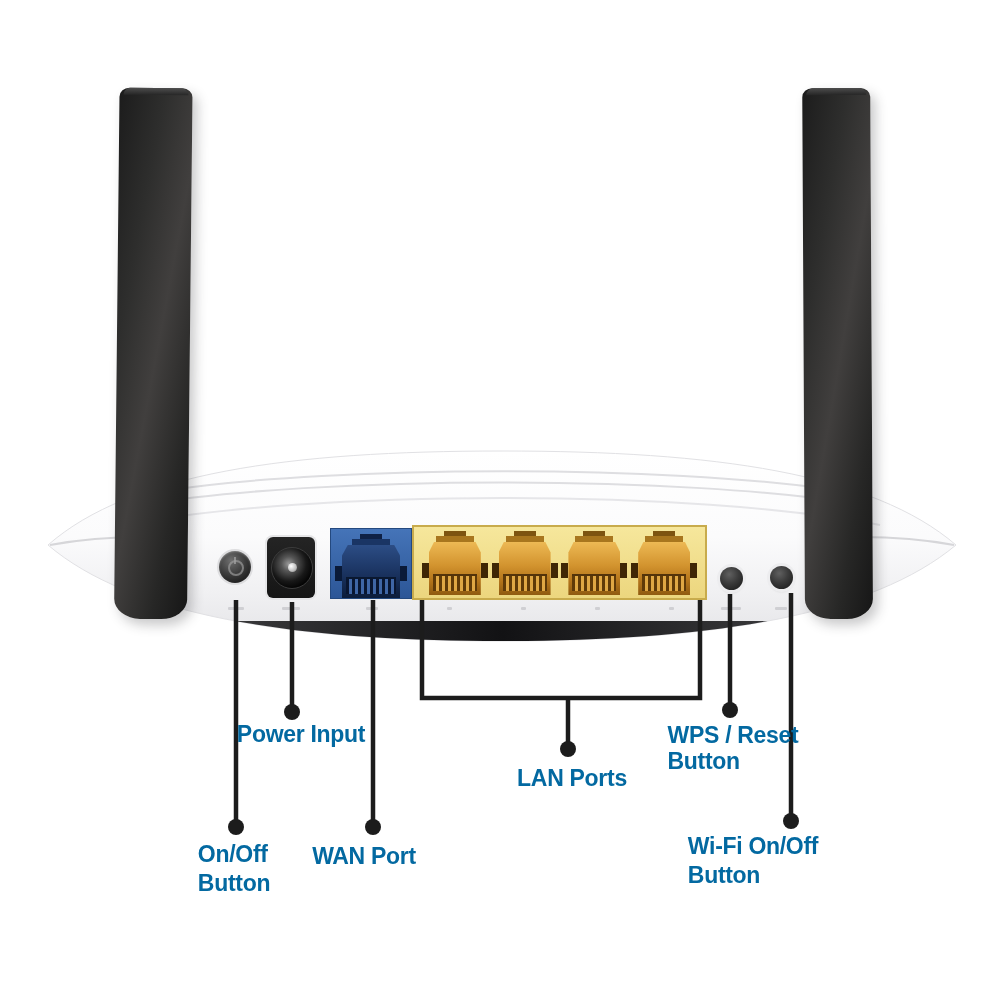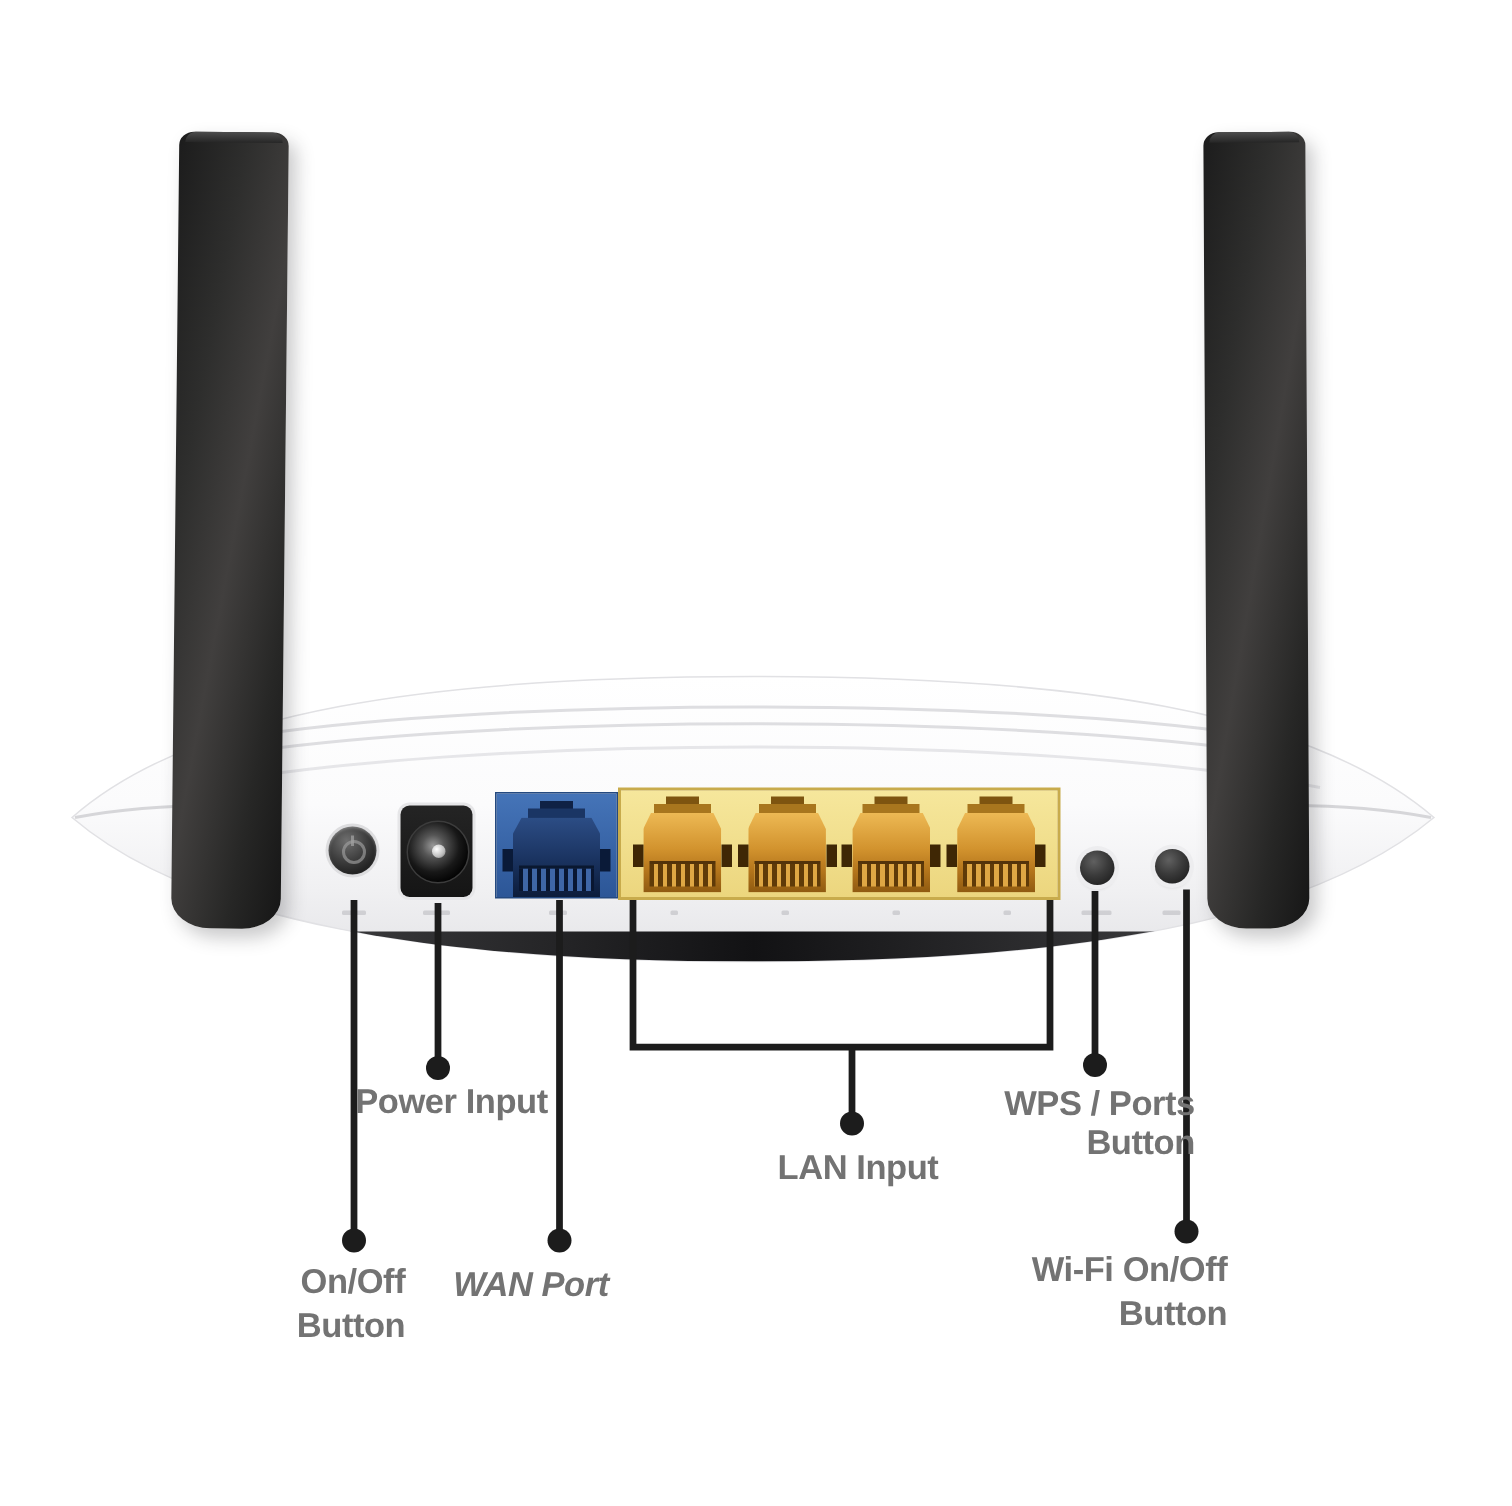--- a/index.html
+++ b/index.html
@@ -94,26 +94,26 @@
   .wps-btn{left:720px;top:567px;}
   .wifi-btn{left:770px;top:566px;}
   
   .mark{position:absolute;top:607px;height:3px;background:#c6c6c9;border-radius:1px;opacity:.75;}
   
   .callouts{position:absolute;left:0;top:0;pointer-events:none;}
   .callouts line, .callouts polyline{stroke:var(--callout,#1c1c1c);stroke-width:4.5;fill:none;}
   .callouts circle{fill:var(--callout,#1c1c1c);}
   
   .lbl{
-    position:absolute;transform:translateX(-50%);text-align:right;white-space:nowrap;
-    color:#737373;font-size:23px;font-weight:700;letter-spacing:-.3px;line-height:29px;
+    position:absolute;transform:translateX(-50%);text-align:left;white-space:nowrap;
+    color:#0369a1;font-size:23px;font-weight:700;letter-spacing:-.3px;line-height:29px;
   }
   .lbl-power{left:301px;top:720px;}
   .lbl-onoff{left:234px;top:840px;}
-  .lbl-wan{left:354px;top:842px;font-style:italic;}
+  .lbl-wan{left:364px;top:842px;}
   .lbl-lan{left:572px;top:764px;}
   .lbl-wps{left:733px;top:722px;line-height:26px;}
   .lbl-wifi{left:753px;top:832px;}
 </style>
 </head>
 <body>
 
 <div class="scene">
 
   <svg class="body-svg" width="925" height="215" viewBox="0 0 925 215">
@@ -243,24 +243,24 @@
     <span>Power Input</span>
   </div>
   <div class="lbl lbl-onoff">
     <div>On/Off</div>
     <div>Button</div>
   </div>
   <div class="lbl lbl-wan">
     <span>WAN Port</span>
   </div>
   <div class="lbl lbl-lan">
-    <span>LAN Input</span>
+    <span>LAN Ports</span>
   </div>
   <div class="lbl lbl-wps">
-    <div>WPS / Ports</div>
+    <div>WPS / Reset</div>
     <div>Button</div>
   </div>
   <div class="lbl lbl-wifi">
     <div>Wi-Fi On/Off</div>
     <div>Button</div>
   </div>
 
 </div>
 
 </body></html>

